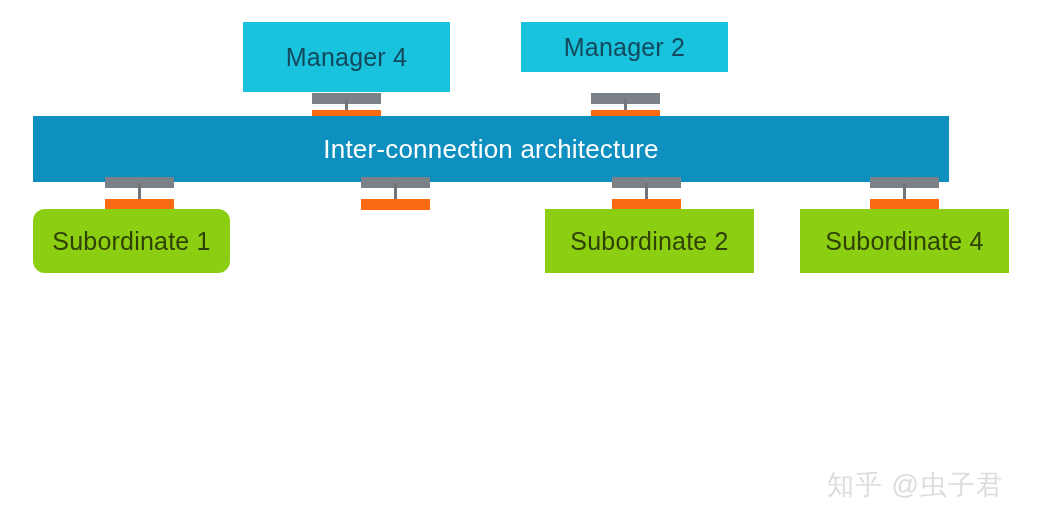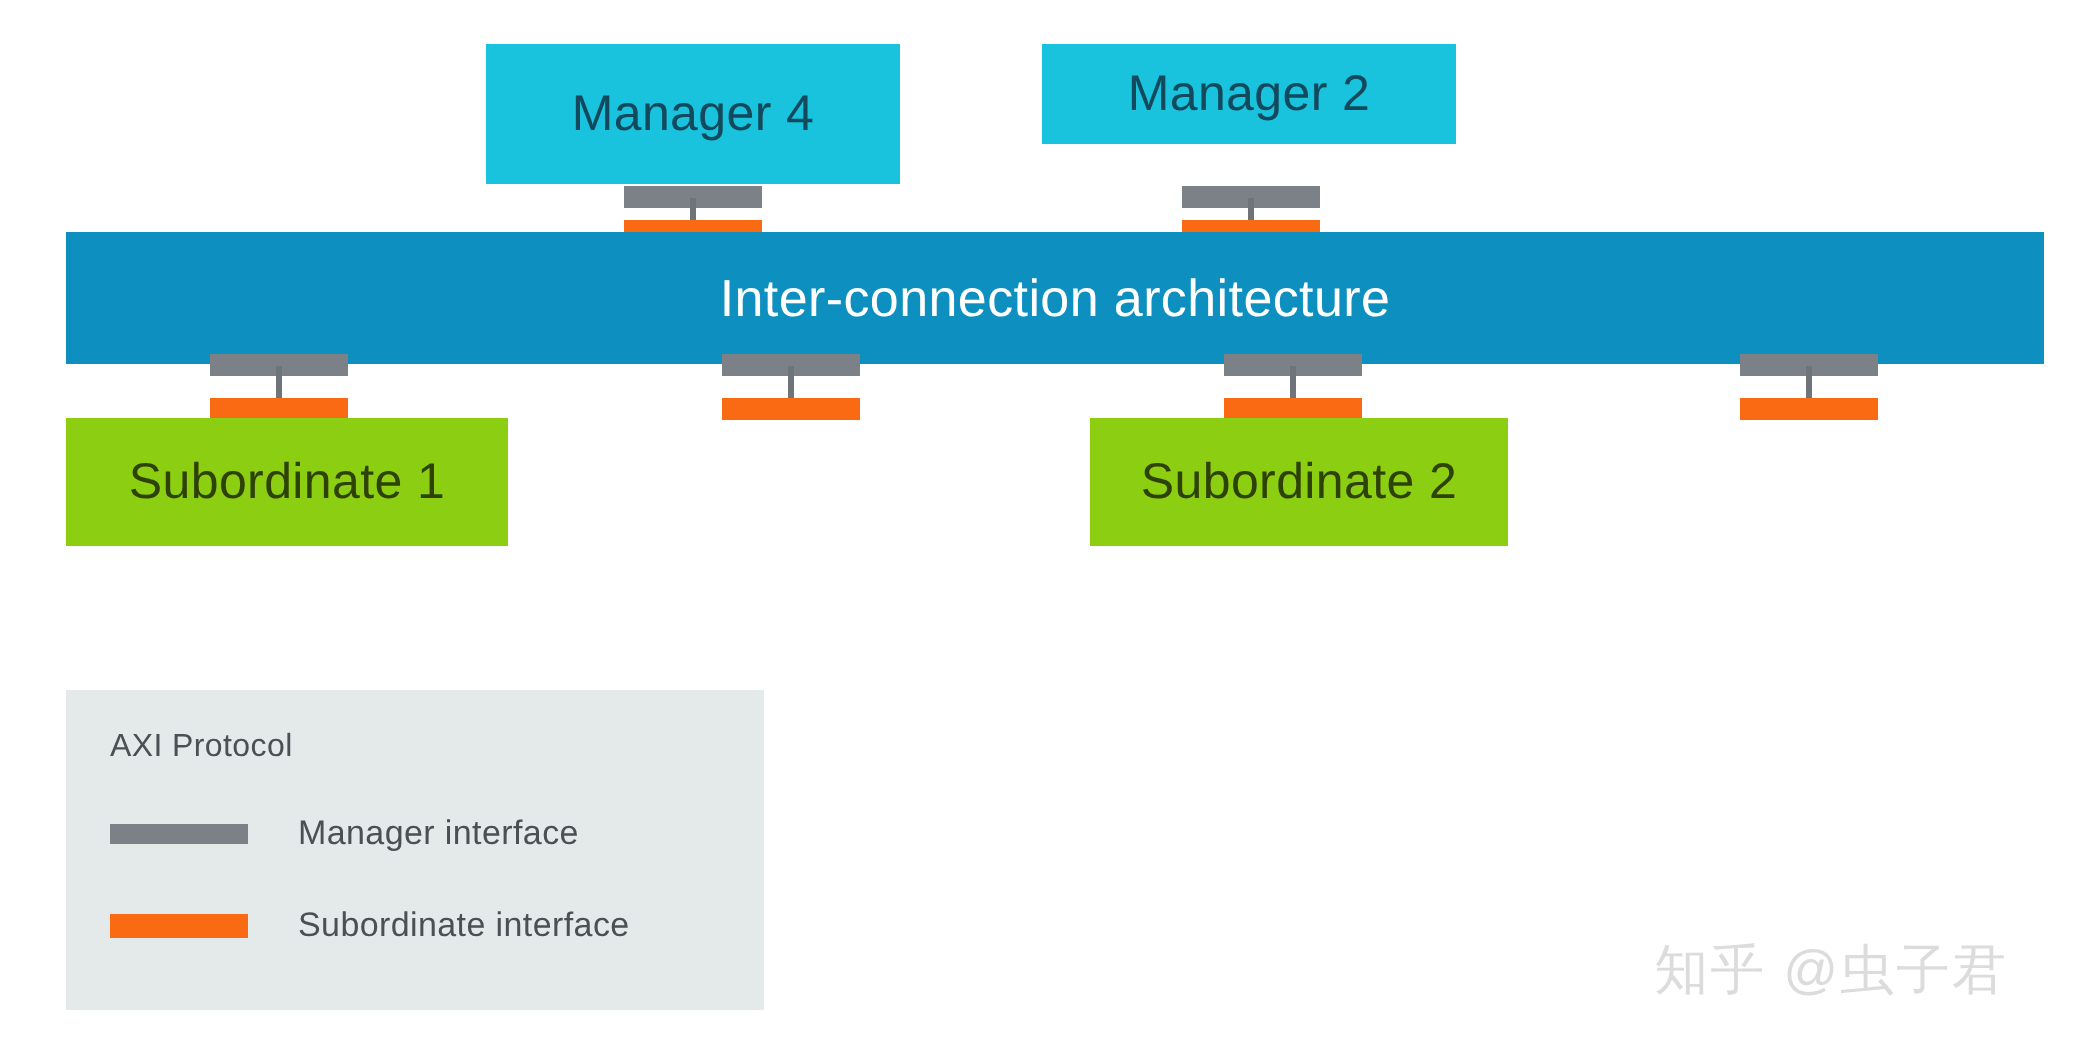--- a/index.html
+++ b/index.html
@@ -29,21 +29,21 @@
     font-size: 25px;
     font-weight: 400;
     letter-spacing: 0.2px;
   }
 
   
   .bus {
     position: absolute;
     left: 33px;
     top: 116px;
-    width: 989px;
+    width: 916px;
     height: 66px;
     background: #0d8fbf;
     display: flex;
     align-items: center;
     justify-content: center;
   }
   .bus-label {
     color: #ffffff;
     font-size: 26px;
     font-weight: 400;
@@ -154,48 +154,38 @@
   <div class="iface-line" style="left:624px; top:99px; height:22px;"></div>
   <div class="iface-bar subordinate" style="left:591px; top:110px; width:69px;"></div>
 
   <div class="bus">
     <span class="bus-label">Inter-connection architecture</span>
   </div>
 
   <div class="iface-bar manager" style="left:105px; top:177px; width:69px;"></div>
   <div class="iface-line" style="left:138px; top:183px; height:22px;"></div>
   <div class="iface-bar subordinate" style="left:105px; top:199px; width:69px;"></div>
-  <div class="subordinate-box" style="left:33px; width:221px;">
+  <div class="subordinate-box" style="left:33px; width:197px;border-radius:12px;">
     <span>Subordinate 1</span>
   </div>
 
   <div class="iface-bar manager" style="left:361px; top:177px; width:69px;"></div>
   <div class="iface-line" style="left:394px; top:183px; height:22px;"></div>
   <div class="iface-bar subordinate" style="left:361px; top:199px; width:69px;"></div>
 
   <div class="iface-bar manager" style="left:612px; top:177px; width:69px;"></div>
   <div class="iface-line" style="left:645px; top:183px; height:22px;"></div>
   <div class="iface-bar subordinate" style="left:612px; top:199px; width:69px;"></div>
   <div class="subordinate-box" style="left:545px; width:209px;">
     <span>Subordinate 2</span>
   </div>
 
   <div class="iface-bar manager" style="left:870px; top:177px; width:69px;"></div>
   <div class="iface-line" style="left:903px; top:183px; height:22px;"></div>
   <div class="iface-bar subordinate" style="left:870px; top:199px; width:69px;"></div>
+  <div class="subordinate-box" style="left:800px; width:209px;">
+    <span>Subordinate 4</span>
+  </div>
 
-  <div class="legend-panel">
-    <div class="legend-title">AXI Protocol</div>
-
-    <div class="legend-row row-0">
-      <span class="legend-swatch manager"></span>
-      <span class="legend-label">Manager interface</span>
-    </div>
-
-    <div class="legend-row row-1">
-      <span class="legend-swatch subordinate"></span>
-      <span class="legend-label">Subordinate interface</span>
-    </div>
-  </div>
 
   <div class="watermark">知乎 @虫子君</div>
 
 </div>
 
 </body></html>

